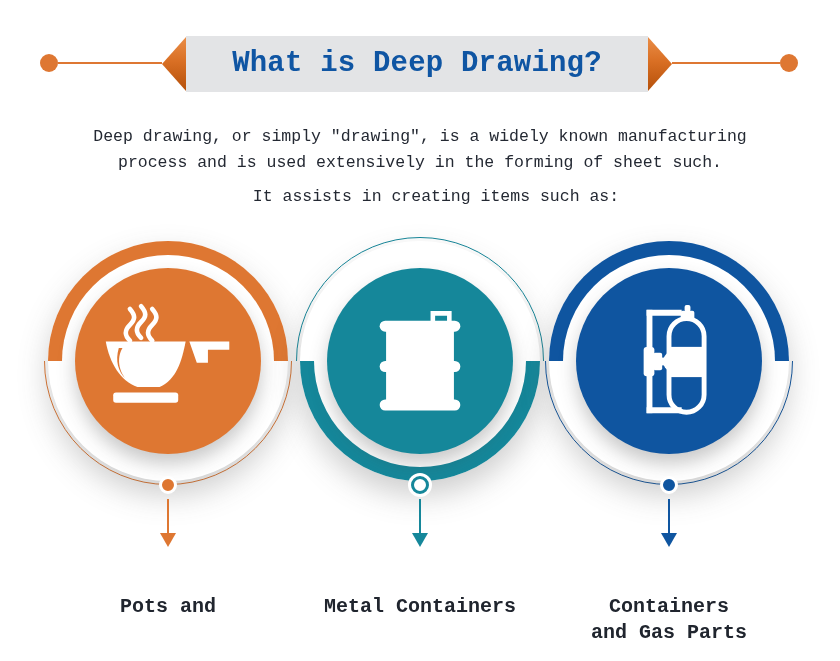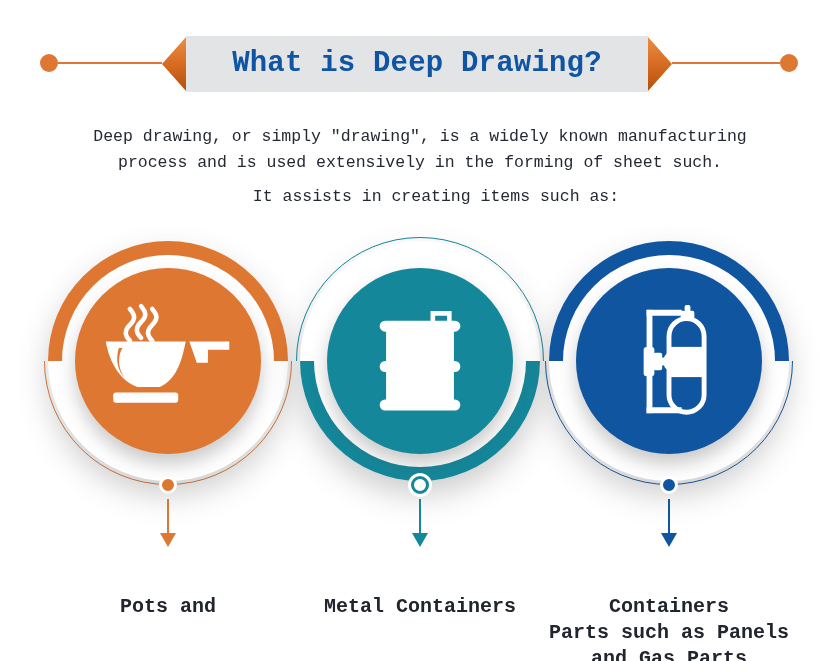--- a/index.html
+++ b/index.html
@@ -271,18 +271,17 @@
         </g>
         <rect x="40" y="16" width="36" height="96" rx="18" fill="none" stroke="#ffffff" stroke-width="5"></rect>
         <rect x="40" y="45" width="36" height="31" fill="#ffffff"></rect>
       </svg>
     </div>
     <div class="node-dot"></div>
     <div class="pointer-line"></div>
     <div class="pointer-head"></div>
     <div class="item-label">
       <div>Containers</div>
-      <div>Parts such as Panels</div>
       <div>and Gas Parts</div>
     </div>
   </div>
 
 </div>
 
 </body></html>

